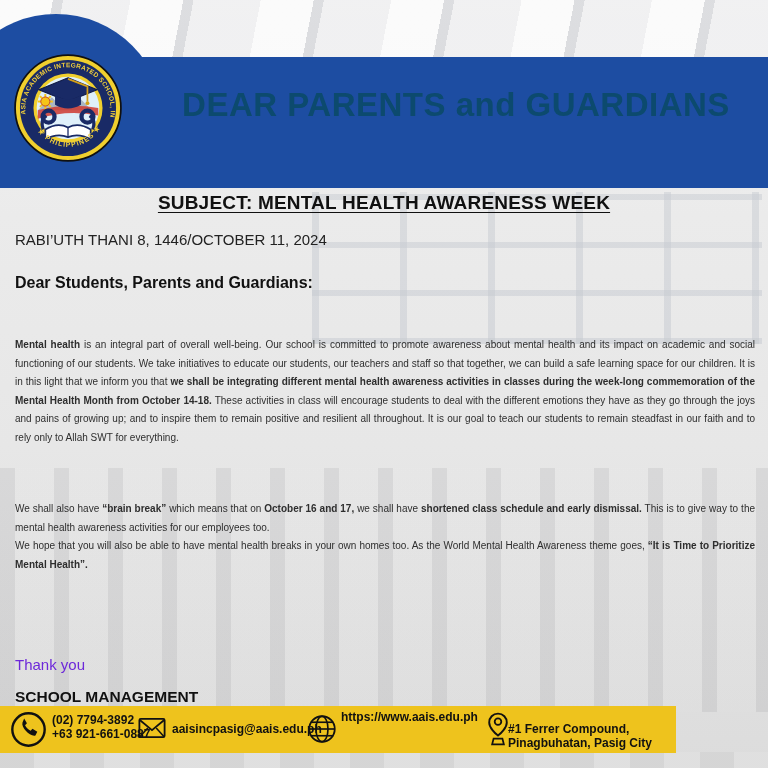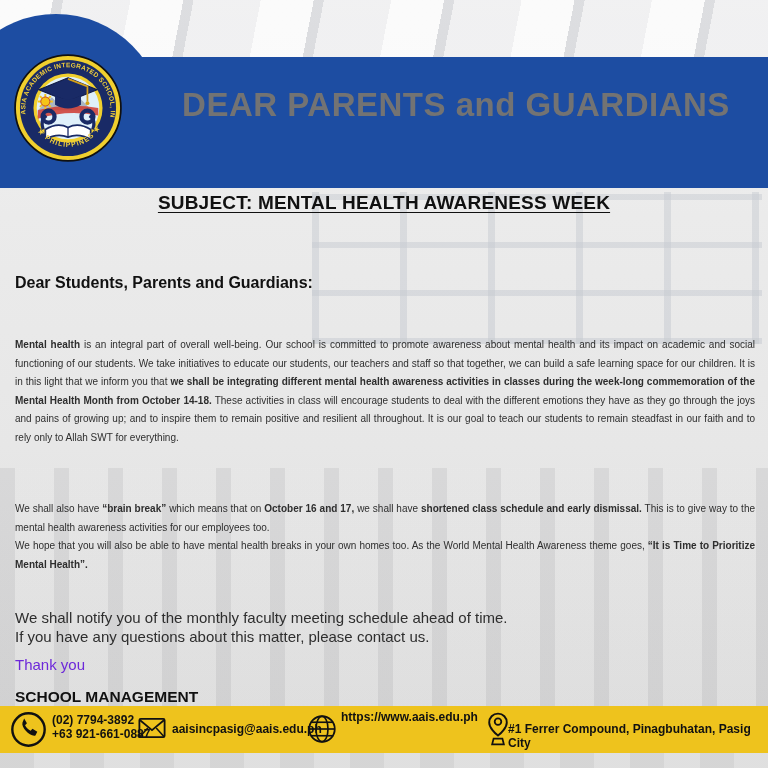--- a/index.html
+++ b/index.html
@@ -24,38 +24,38 @@
 
   
   .header-area{position:absolute;left:0;top:0;width:768px;height:188px;overflow:hidden;}
   .band{position:absolute;left:0;top:57px;width:768px;height:131px;
     background:#1d4da2;border-bottom:3px solid #173f8a;}
   .blob{position:absolute;left:-52px;top:14px;width:216px;height:216px;border-radius:50%;
     background:#1d4da2;}
   .logo{position:absolute;left:14px;top:54px;width:108px;height:108px;}
   .header-title{position:absolute;left:158px;right:14px;top:86px;
     text-align:center;font-size:33px;font-weight:800;letter-spacing:.5px;
-    color:#737373;white-space:nowrap;}
+    color:#0c4a6e;white-space:nowrap;}
 
   
   .subject{position:absolute;left:0;right:0;top:192px;text-align:center;
     font-size:19px;font-weight:800;letter-spacing:.2px;color:#111;
     text-decoration:underline;text-underline-offset:3px;}
   .date-line{position:absolute;left:15px;top:231px;font-size:15px;color:#222;}
   .salutation{position:absolute;left:15px;top:258px;font-size:16px;font-weight:700;color:#111;margin-top:16px;}
   .arabic{position:absolute;left:15px;top:284px;font-size:16px;color:#222;}
   .para{font-size:10px;line-height:18.6px;text-align:justify;color:#2e2e2e;margin:0;}
   .p1{position:absolute;left:15px;right:13px;top:336px;}
   .p23{position:absolute;left:15px;right:13px;top:500px;}
   .notify{position:absolute;left:15px;right:13px;top:609px;font-size:15px;line-height:18.6px;color:#2e2e2e;}
   .closing{position:absolute;left:15px;top:656px;font-size:15px;color:#6d28d9;}
   .signature{position:absolute;left:15px;top:688px;font-size:15.5px;font-weight:800;color:#111;}
 
   
-  .contact-bar{position:absolute;left:0;top:706px;width:768px;height:47px;background:#eec31d;}
+  .contact-bar{position:absolute;left:0;top:706px;width:676px;height:47px;background:#eec31d;}
   .contact-text{font-size:12px;font-weight:700;color:#111;line-height:14px;}
   .phone-icon-box{position:absolute;left:10px;top:5px;}
   .phone-lines{position:absolute;left:52px;top:7px;}
   .email-icon-box{position:absolute;left:138px;top:11px;}
   .email-text{position:absolute;left:172px;top:16px;}
   .globe-icon-box{position:absolute;left:307px;top:8px;}
   .web-text{position:absolute;left:341px;top:4px;}
   .pin-icon-box{position:absolute;left:487px;top:6px;}
   .addr-text{position:absolute;left:508px;top:16px;}
 </style>
@@ -114,33 +114,30 @@
       </text>
       <text font-size="6.4" font-weight="bold" fill="#f2cf3a" letter-spacing="1" font-family="Liberation Sans, sans-serif">
         <textPath href="#arcBottom" startOffset="6">★ PHILIPPINES ★</textPath>
       </text>
     </svg>
 
     <div class="header-title">DEAR PARENTS and GUARDIANS</div>
   </div>
 
   <div class="subject">SUBJECT: MENTAL HEALTH AWARENESS WEEK</div>
+  <div class="date-line">RABI’UTH THANI 8, 1446/OCTOBER 11, 2024</div>
   <div class="salutation">Dear Students, Parents and Guardians:</div>
 
   <p class="para p1 seg"><span style="font-weight: 700;">Mental health</span><span> is an integral part of overall well-being. Our school is committed to promote awareness about mental health and its impact on academic and social functioning of our students. We take initiatives to educate our students, our teachers and staff so that together, we can build a safe learning space for our children. It is in this light that we inform you that </span><span style="font-weight: 700;">we shall be integrating different mental health awareness activities in classes during the week-long commemoration of the Mental Health Month from October 14-18.</span><span> These activities in class will encourage students to deal with the different emotions they have as they go through the joys and pains of growing up; and to inspire them to remain positive and resilient all throughout. It is our goal to teach our students to remain steadfast in our faith and to rely only to Allah SWT for everything.</span></p>
 
   <div class="p23">
     <p class="para seg"><span>We shall also have </span><span style="font-weight: 700;">“brain break”</span><span> which means that on </span><span style="font-weight: 700;">October 16 and 17,</span><span> we shall have </span><span style="font-weight: 700;">shortened class schedule and early dismissal.</span><span> This is to give way to the mental health awareness activities for our employees too.</span></p>
     <p class="para seg"><span>We hope that you will also be able to have mental health breaks in your own homes too. As the World Mental Health Awareness theme goes, </span><span style="font-weight: 700;">“It is Time to Prioritize Mental Health”.</span></p>
   </div>
 
-  <div class="notify">
-    <div>We shall notify you of the monthly faculty meeting schedule ahead of time.</div>
-    <div>If you have any questions about this matter, please contact us.</div>
-  </div>
 
   <div class="closing">Thank you</div>
   <div class="signature">SCHOOL MANAGEMENT</div>
 
   <div class="contact-bar">
 
     <div class="phone-icon-box">
       <svg width="37" height="37" viewBox="0 0 40 40">
         <circle cx="20" cy="20" r="17.5" fill="none" stroke="#111" stroke-width="2.6"></circle>
         <path d="M13.5 12.5 c-1.8 5.5 8.5 15.8 14 14 l2-4.2 -5.2-3 -2 2 c-2.4-1.2-4.8-3.6-6-6 l2-2 -3-5.2 Z" fill="#111"></path>

